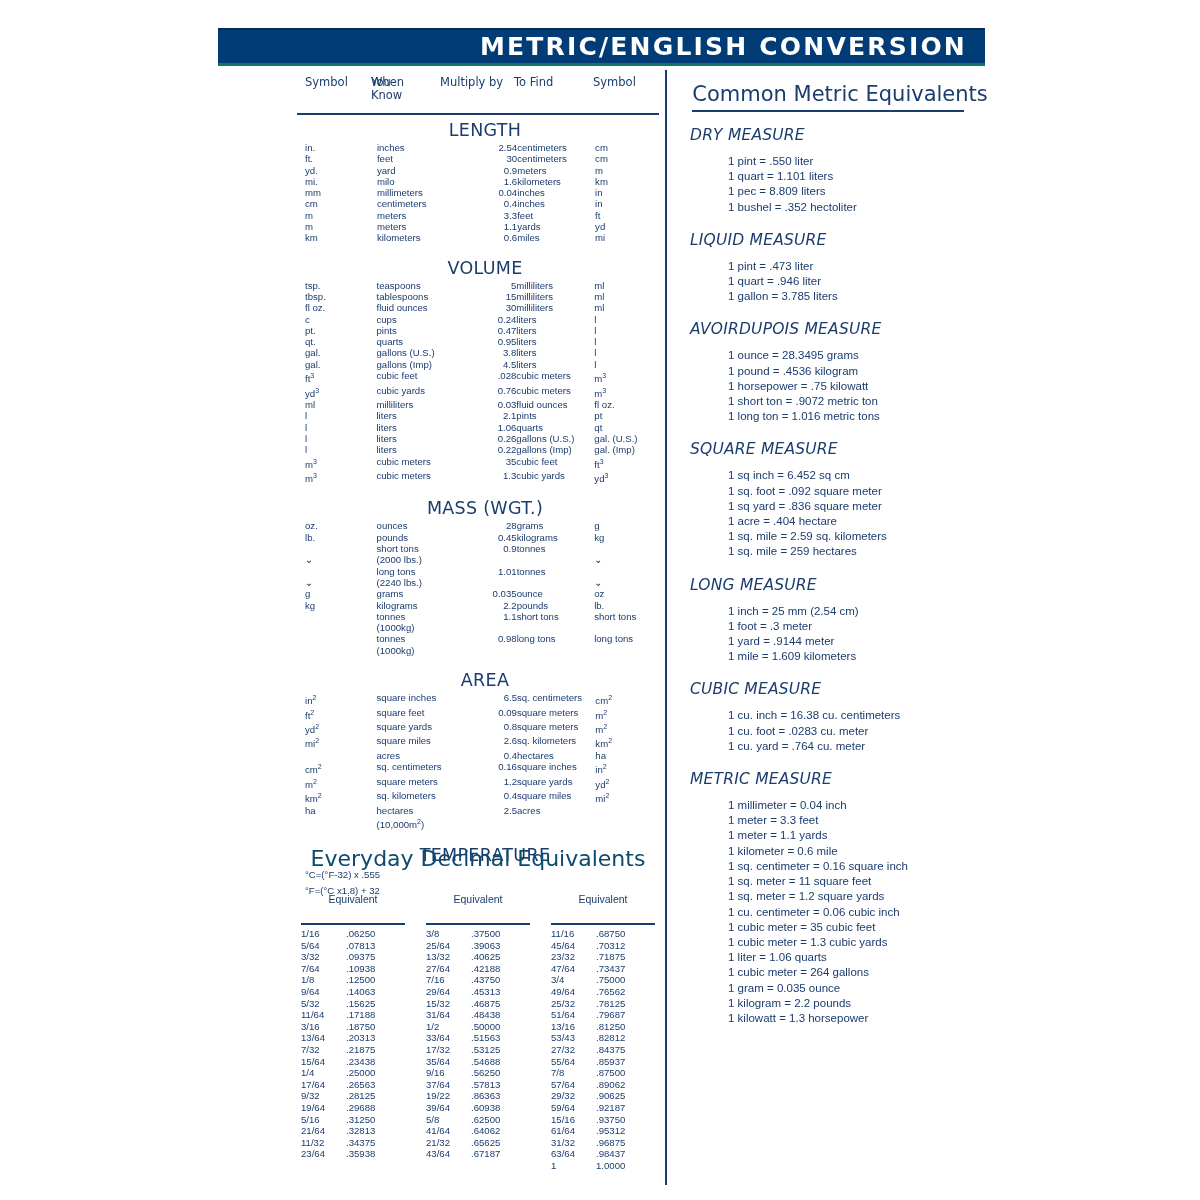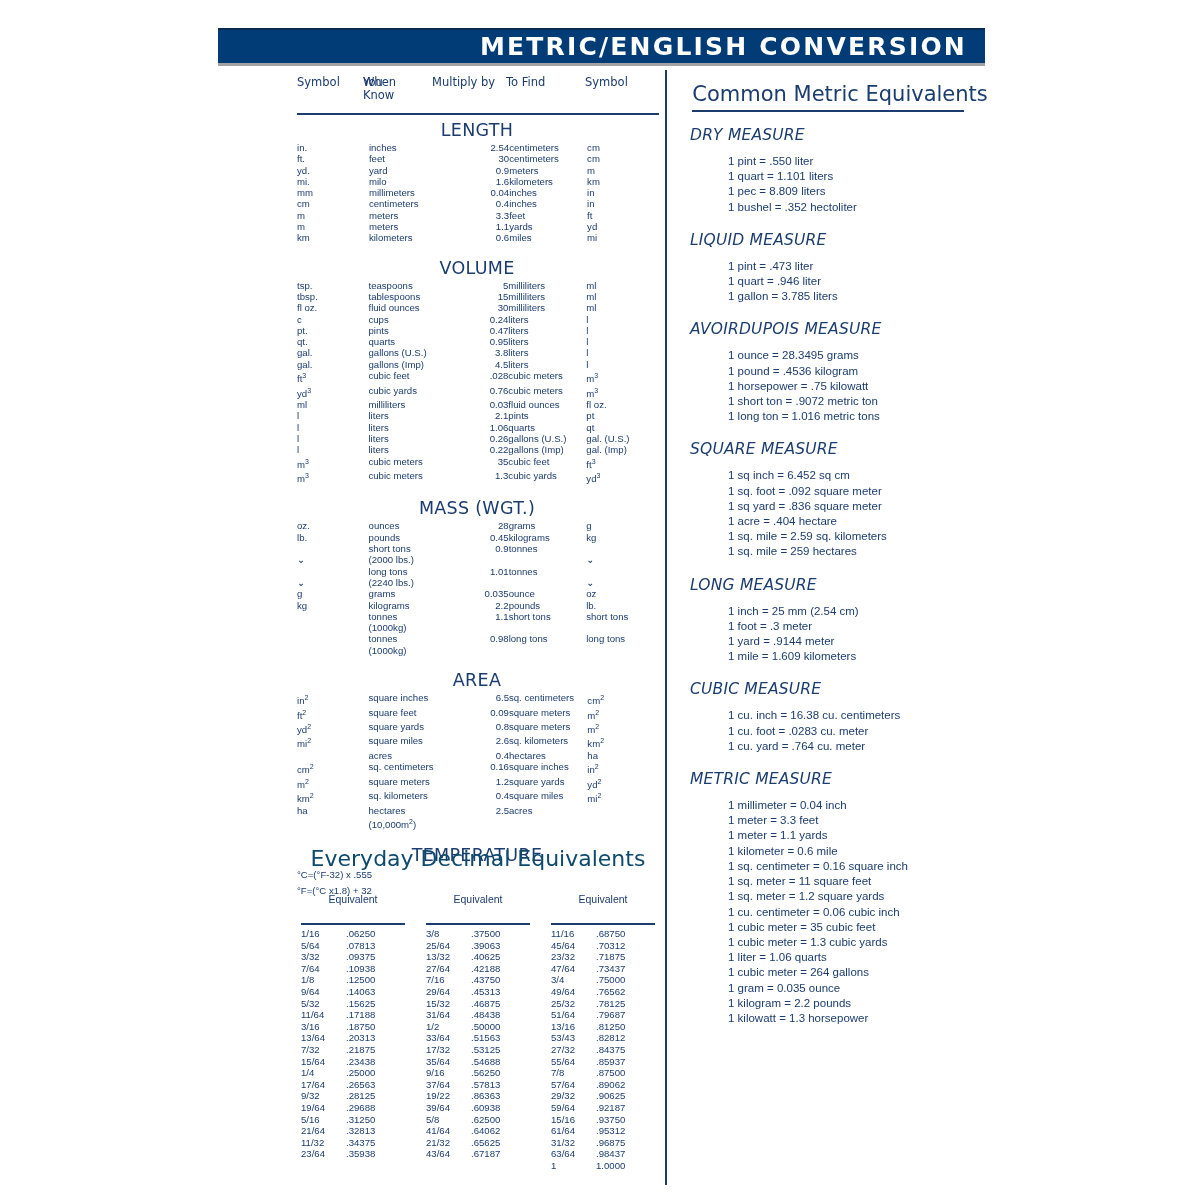--- a/index.html
+++ b/index.html
@@ -11,39 +11,39 @@
     position:relative;
     overflow:hidden;
   }
   #page{position:absolute;left:0;top:0;width:1200px;height:1200px;}
 
   
   .band{
     position:absolute;left:218px;top:28px;width:767px;height:38px;
     background:#013c77;
     border-top:2px solid #0b2a52;
-    border-bottom:3px solid #a3a3a3;
+    border-bottom:3px solid #0f766e;
     box-sizing:border-box;
   }
   .band-title{
     position:absolute;right:18px;top:50%;transform:translateY(-52%);
     color:#ffffff;
     font-family:"DejaVu Sans", sans-serif;
     font-size:25px;font-weight:bold;letter-spacing:2.2px;
     white-space:nowrap;
   }
 
   
   .vdiv{
     position:absolute;left:665px;top:70px;width:2px;height:1115px;
     background:#1b3c6e;
   }
 
   
-  .left{position:absolute;left:297px;top:76px;width:360px;}
+  .left{position:absolute;left:305px;top:76px;width:360px;}
 
   .colhead{position:relative;height:40px;}
   .colhead span{
     position:absolute;top:0;font-size:11.5px;line-height:13px;
     font-family:"DejaVu Sans", sans-serif;color:#1b3c6e;
   }
   .ch-sym{left:0;}
   .ch-know{left:66px;}
   .ch-mult{left:135px;}
   .ch-find{left:209px;}

